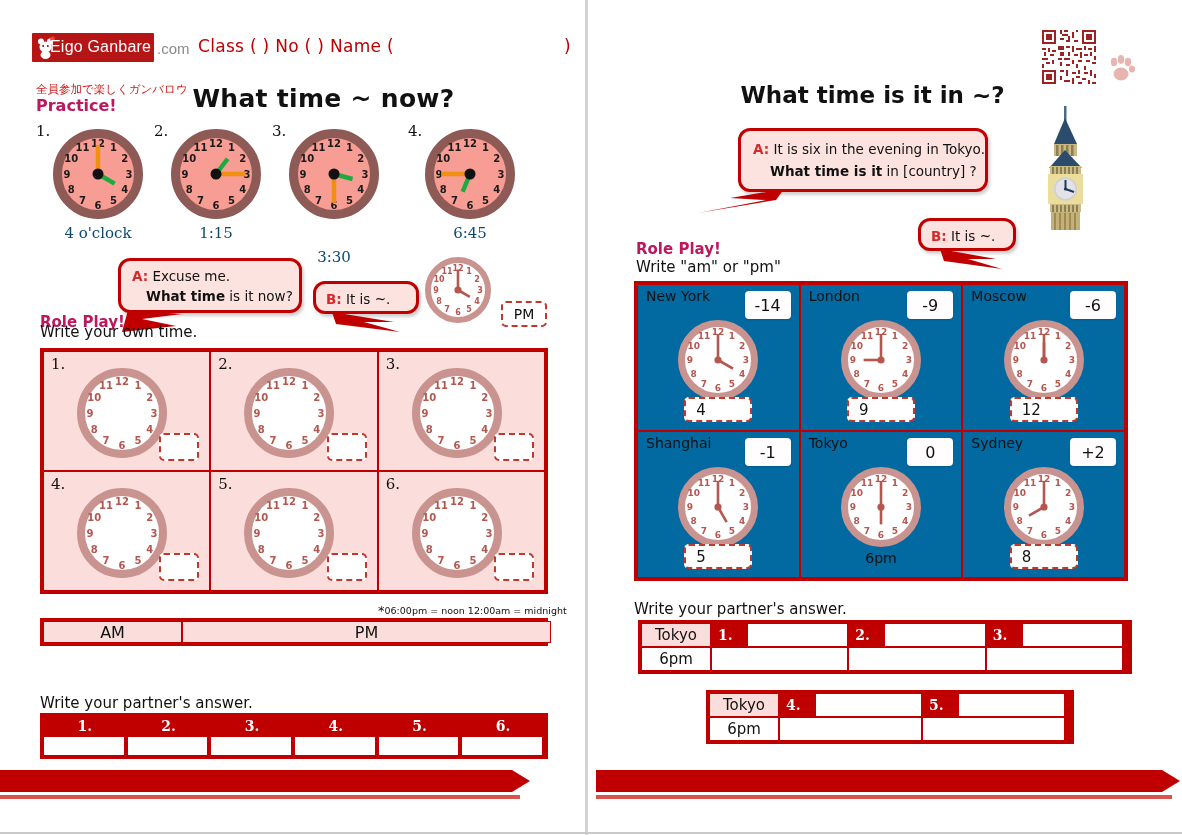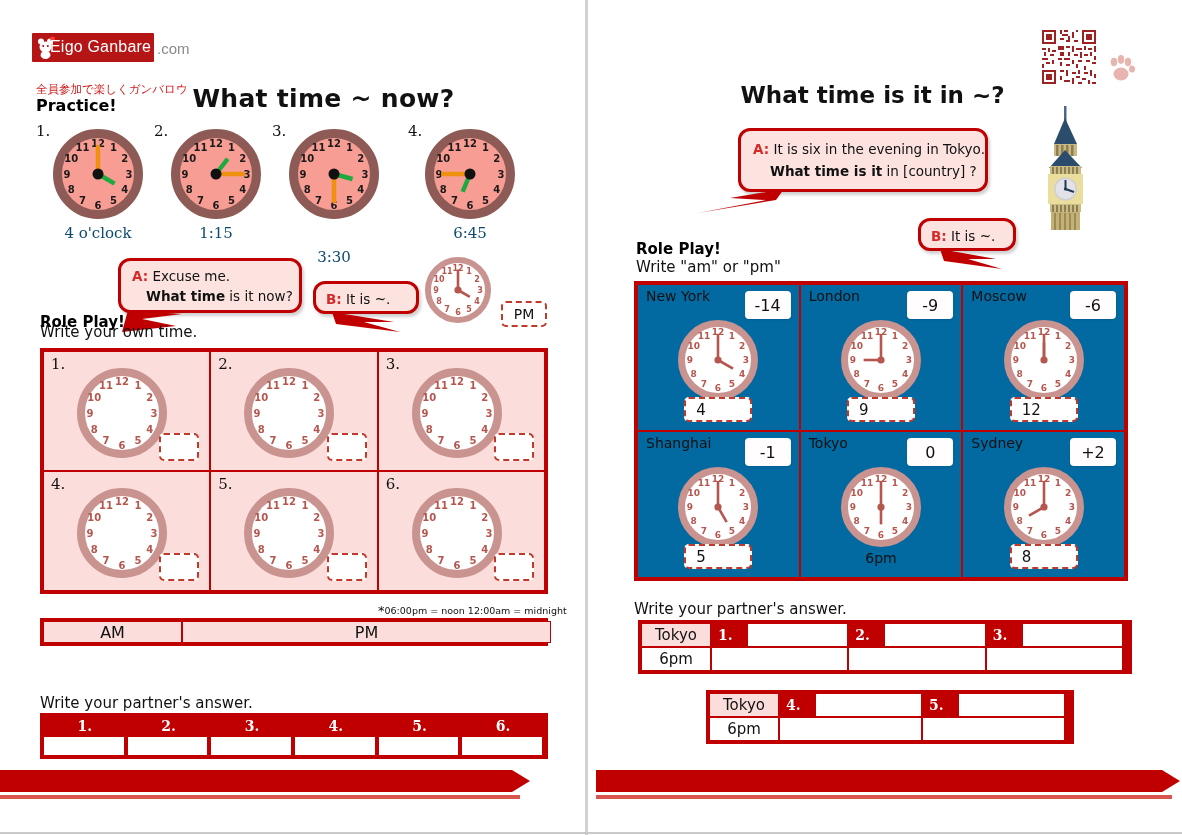--- a/index.html
+++ b/index.html
@@ -49,21 +49,21 @@
   }
   .classline .paren-far { display: inline-block; width: 170px; }
 
   .jp-sub {
     position: absolute; left: 36px; top: 82px;
     font-size: 11.5px; color: #d11a1a;
     font-family: Liberation Mono, monospace;
   }
   .practice {
     position: absolute; left: 36px; top: 96px;
-    font-size: 16px; font-weight: bold; color: #000000;
+    font-size: 16px; font-weight: bold; color: #be185d;
     font-family: "DejaVu Sans", sans-serif;
   }
 
   .title-l {
     position: absolute; left: 0; top: 84px; width: 585px;
     text-align: center; font-size: 25px; font-weight: bold; color: #111;
     font-family: "DejaVu Sans", sans-serif; letter-spacing: .3px;
   }
   .title-l span { padding-left: 62px; }
 
@@ -80,21 +80,21 @@
     position: absolute; font-size: 15px; color: #111;
     font-family: "DejaVu Serif", serif;
   }
   .plabel {
     position: absolute; text-align: center; width: 110px;
     font-size: 15px; color: #0c4a6e; font-family: "DejaVu Serif", serif;
   }
 
   
   .rp-head {
-    position: absolute; font-size: 15px; font-weight: bold; color: #000000;
+    position: absolute; font-size: 15px; font-weight: bold; color: #be185d;
     font-family: "DejaVu Sans", sans-serif;
   }
   .rp-sub {
     position: absolute; font-size: 15px; color: #111;
     font-family: "DejaVu Sans", sans-serif;
   }
 
   
   .bubble {
     position: absolute; background: #fde3e0;
@@ -231,20 +231,23 @@
       <ellipse cx="14" cy="5.5" rx="3" ry="3" fill="#fff"></ellipse>
       <ellipse cx="9.5" cy="11" rx="6" ry="5.5" fill="#fff"></ellipse>
       <ellipse cx="9.5" cy="19" rx="5" ry="4" fill="#fff"></ellipse>
       <circle cx="7.2" cy="10" r="1" fill="#8a1010"></circle>
       <circle cx="11.8" cy="10" r="1" fill="#8a1010"></circle>
       <circle cx="16.5" cy="3" r="2.4" fill="#ff3b30"></circle>
     </svg>
     <div class="logo-text">Eigo Ganbare</div>
     <div class="logo-dotcom">.com</div>
 
+    <div class="classline">
+      <span>Class (      ) No (      ) Name (</span><span class="paren-far"></span><span>)</span>
+    </div>
 
     <div class="jp-sub">全員参加で楽しくガンバロウ</div>
     <div class="practice">Practice!</div>
     <div class="title-l"><span>What time ~ now?</span></div>
 
     <div id="practice-clocks">
         <div class="pnum" style="left: 36px; top: 122px;">1.</div>
         <div class="pclock-wrap" style="left: 52px; top: 128px;"><svg width="92" height="92" viewBox="0 0 92 92">
             <circle cx="46" cy="46" r="40.5" fill="#f79d94" stroke="#8d5a56" stroke-width="9"></circle>
             <text x="46" y="18.5" text-anchor="middle" font-size="10" font-weight="bold" font-family="&quot;DejaVu Sans&quot;, sans-serif" fill="#1a1a1a">12</text>

